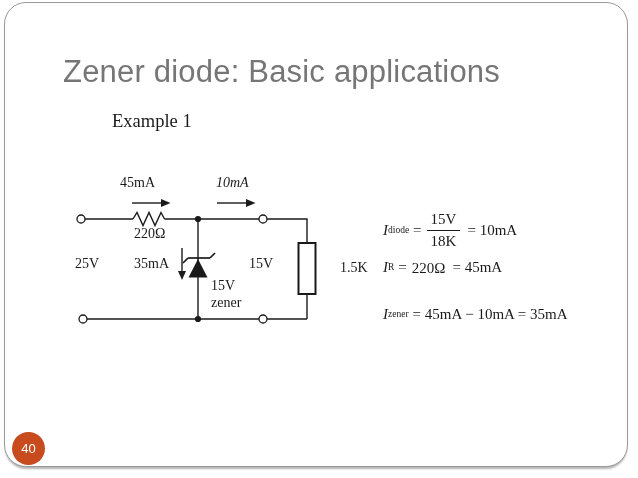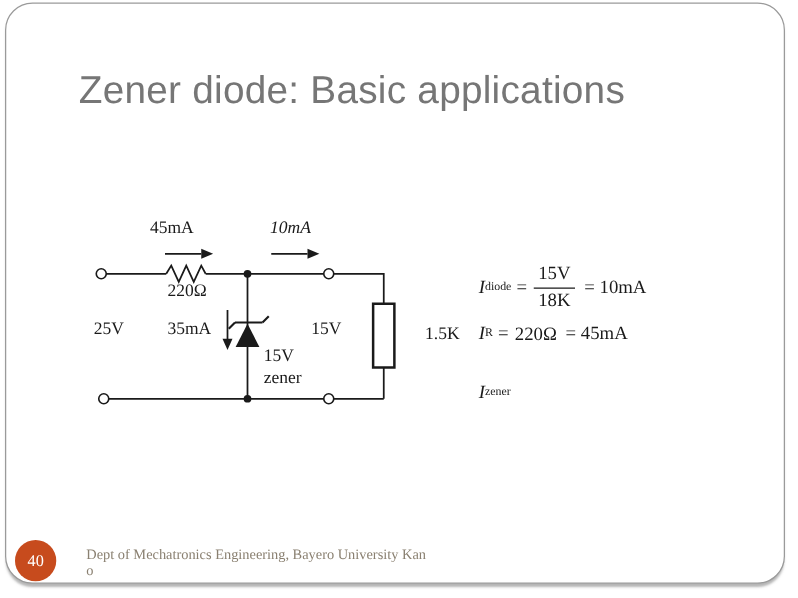--- a/index.html
+++ b/index.html
@@ -1,18 +1,18 @@
 <!DOCTYPE html>
 <html><head>
 <meta charset="utf-8">
 <style>
   html,body { margin:0; padding:0; background:#ffffff; }
   .page {
     position:relative; width:631px; height:478px; overflow:hidden;
-    background:#ffffff; font-family:"Liberation Serif", serif; color:#1a1a1a;
+    background:#ffffff; font-family:"Liberation Serif", serif; color:#1a1a1a;text-align:right;
   }
   .frame {
     position:absolute; left:4px; top:2px; width:622px; height:463px;
     border:1.5px solid #9a9a9a; border-radius:22px;
     box-shadow:0 3px 2px -1px rgba(120,120,120,.55);
     background:#ffffff;
   }
   .title {
     position:absolute; left:63px; top:54px; margin:0;
     font-family:"Liberation Sans", sans-serif; font-weight:400;
@@ -43,40 +43,41 @@
   .frac { display:inline-flex; flex-direction:column; align-items:center; margin:0 3px; }
   .frac .num { padding:0 4px 2px; border-bottom:1.3px solid #1a1a1a; }
   .frac .den { padding-top:2px; }
   .eq-load  { top:211px; }
   .eq-series{ top:258px; }
   .eq-zener { top:306px; }
   .badge {
     position:absolute; left:12px; top:432px; width:33px; height:33px;
     border-radius:50%; background:#c74b1d; color:#ffffff;
     display:flex; align-items:center; justify-content:center;
-    font-family:Liberation Serif, serif; font-size:13px; z-index:3;
+    font-family:Liberation Sans, sans-serif; font-size:13px; z-index:3;
   }
   .footer-text {
     position:absolute; left:69px; top:438px; width:330px;
     font-size:11.5px; line-height:13px; color:#8a8071;
   }
   svg .wire { stroke:#1a1a1a; stroke-width:1.4; fill:none; }
   svg .thick { stroke:#1a1a1a; stroke-width:2; fill:#ffffff; }
   svg .solid { fill:#1a1a1a; stroke:none; }
   svg .term { stroke:#1a1a1a; stroke-width:1.3; fill:#ffffff; }
 </style>
 </head>
 <body>
 
 <div class="page">
 
   <div class="frame"></div>
 
   <h1 class="title">Zener diode: Basic applications</h1>
 
+  <div class="example">Example 1</div>
 
   <svg class="circuit" width="310" height="160" viewBox="0 0 310 160" xmlns="http://www.w3.org/2000/svg">
 
     <g>
       <circle class="term" cx="21" cy="49" r="4"></circle>
       <path class="wire" d="M25 49 H73"></path>
       <path class="wire" d="M73 49 L77 42.5 L83 55.5 L89 42.5 L95 55.5 L101 42.5 L104.5 49"></path>
       <path class="wire" d="M104.5 49 H199"></path>
       <circle class="solid" cx="138" cy="49" r="3.1"></circle>
       <circle class="term" cx="203" cy="49" r="4"></circle>
@@ -145,23 +146,20 @@
     <span class="op">=</span>
     <span class="frac">
       <span class="den">220Ω</span>
     </span>
     <span class="op">= 45mA</span>
   </div>
 
   <div class="eq eq-zener">
     <span class="sym">I</span>
       <sub>zener</sub>
+    <span class="op">= 45mA − 10mA = 35mA</span>
   </div>
 
   <div class="badge">
     <span>40</span>
   </div>
-  <div class="footer-text">
-    <div>Dept of Mechatronics Engineering, Bayero University Kan</div>
-    <div>o</div>
-  </div>
 
 </div>
 
 </body></html>

